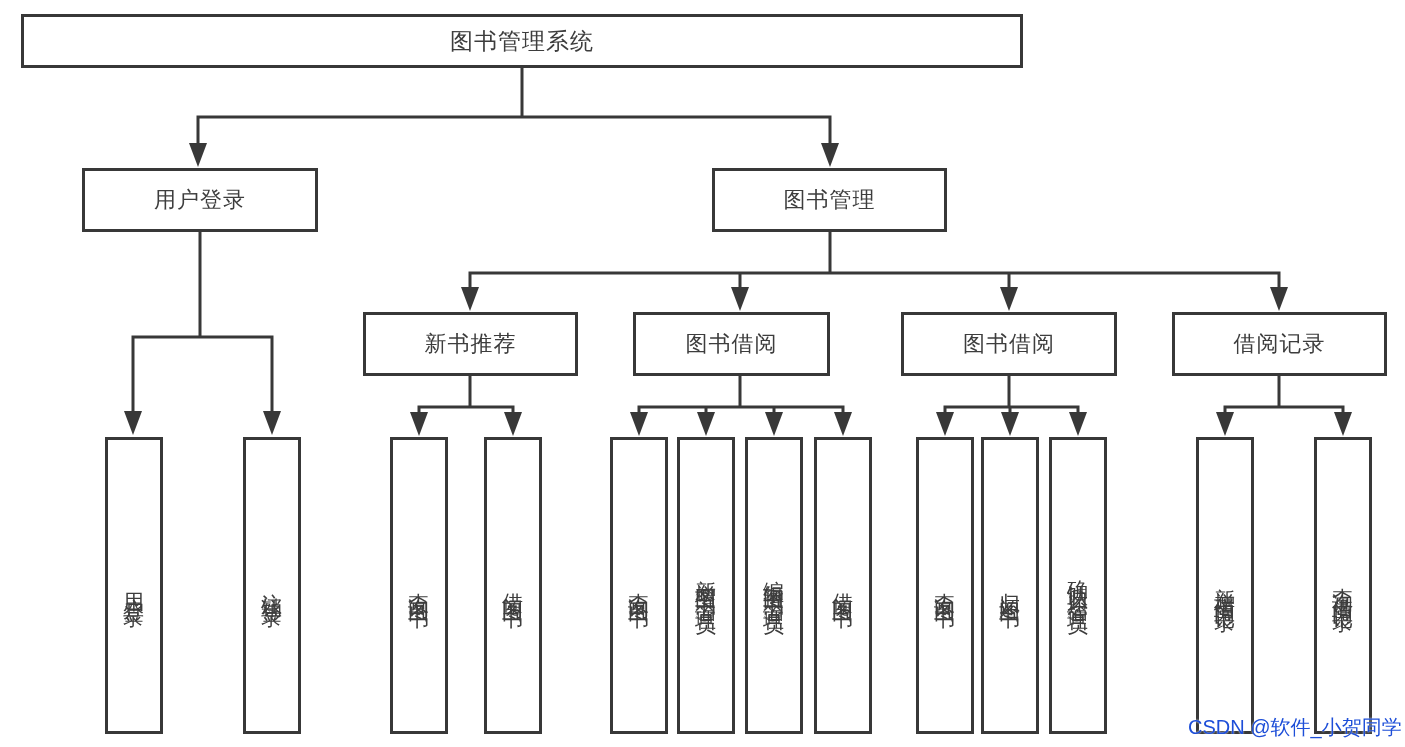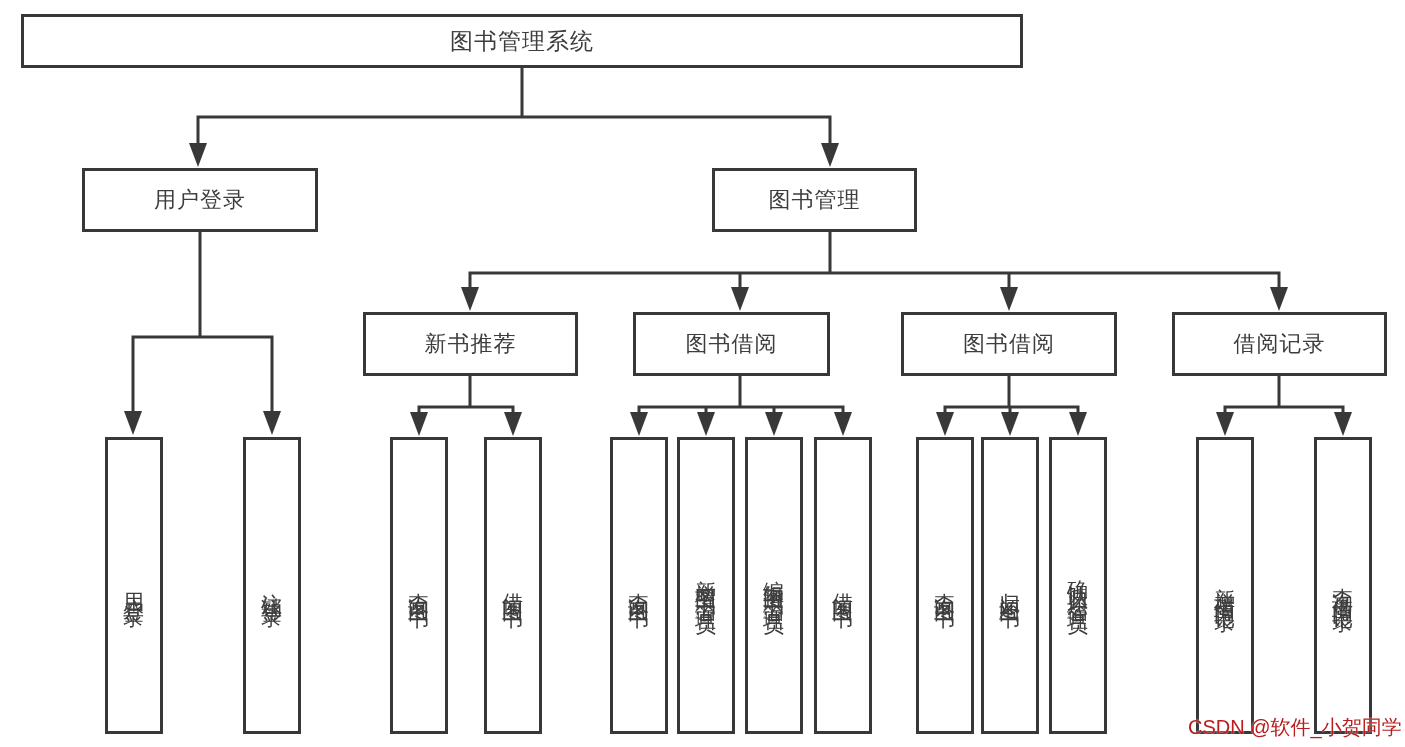--- a/index.html
+++ b/index.html
@@ -66,21 +66,21 @@
     letter-spacing: 5px;
     line-height: 1;
     white-space: nowrap;
   }
   .watermark {
     position: absolute;
     left: 1188px;
     top: 714px;
     z-index: 3;
     font-size: 20px;
-    color: #b91c1c;
+    color: #1d4ed8;
     text-shadow: 0 0 2px #ffffff;
     white-space: nowrap;
   }
 </style>
 </head>
 <body>
 
 <div class="canvas">
 
   <svg class="connectors" width="1405" height="747" viewBox="0 0 1405 747" xmlns="http://www.w3.org/2000/svg">
@@ -116,21 +116,21 @@
       <polygon points="1001,412 1019,412 1010,436"></polygon>
       <polygon points="1069,412 1087,412 1078,436"></polygon>
       <polygon points="1216,412 1234,412 1225,436"></polygon>
       <polygon points="1334,412 1352,412 1343,436"></polygon>
     </g>
   </svg>
 
   <div class="node root-box">图书管理系统</div>
 
   <div class="node l2-box" style="left:82px; width:236px;">用户登录</div>
-  <div class="node l2-box" style="left:712px; width:205px;">图书管理</div>
+  <div class="node l2-box" style="left:712px; width:235px;">图书管理</div>
 
   <div class="node l3-box" style="left:363px; width:215px;">新书推荐</div>
   <div class="node l3-box" style="left:633px; width:197px;">图书借阅</div>
   <div class="node l3-box" style="left:901px; width:216px;">图书借阅</div>
   <div class="node l3-box" style="left:1172px; width:215px;">借阅记录</div>
 
   <div class="leaf" style="left:105px;">
     <span>用户登录</span>
   </div>
   <div class="leaf" style="left:243px;">

